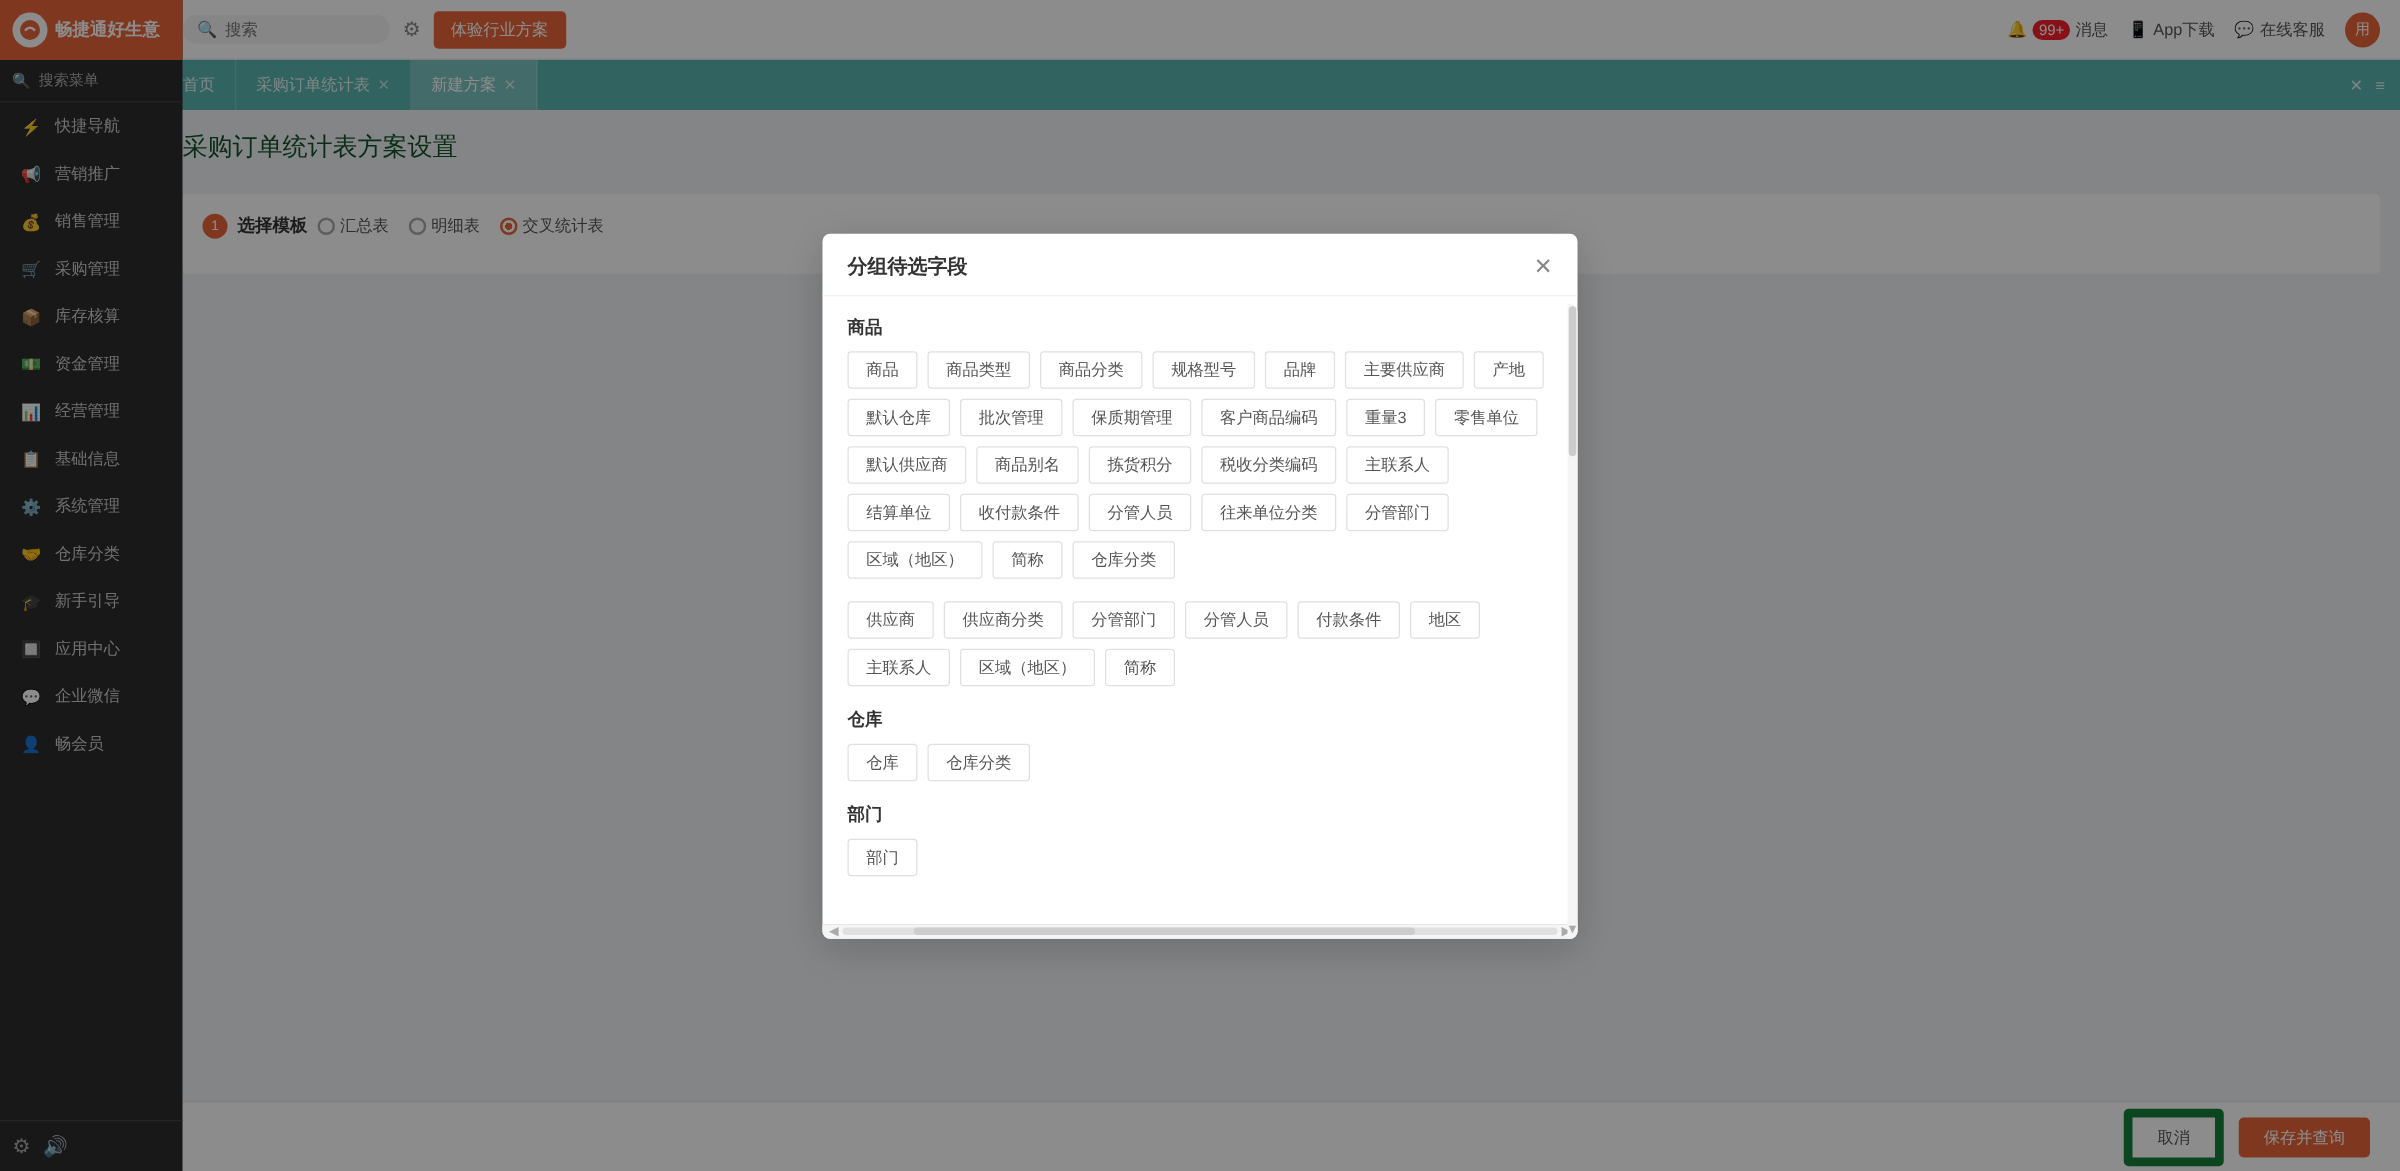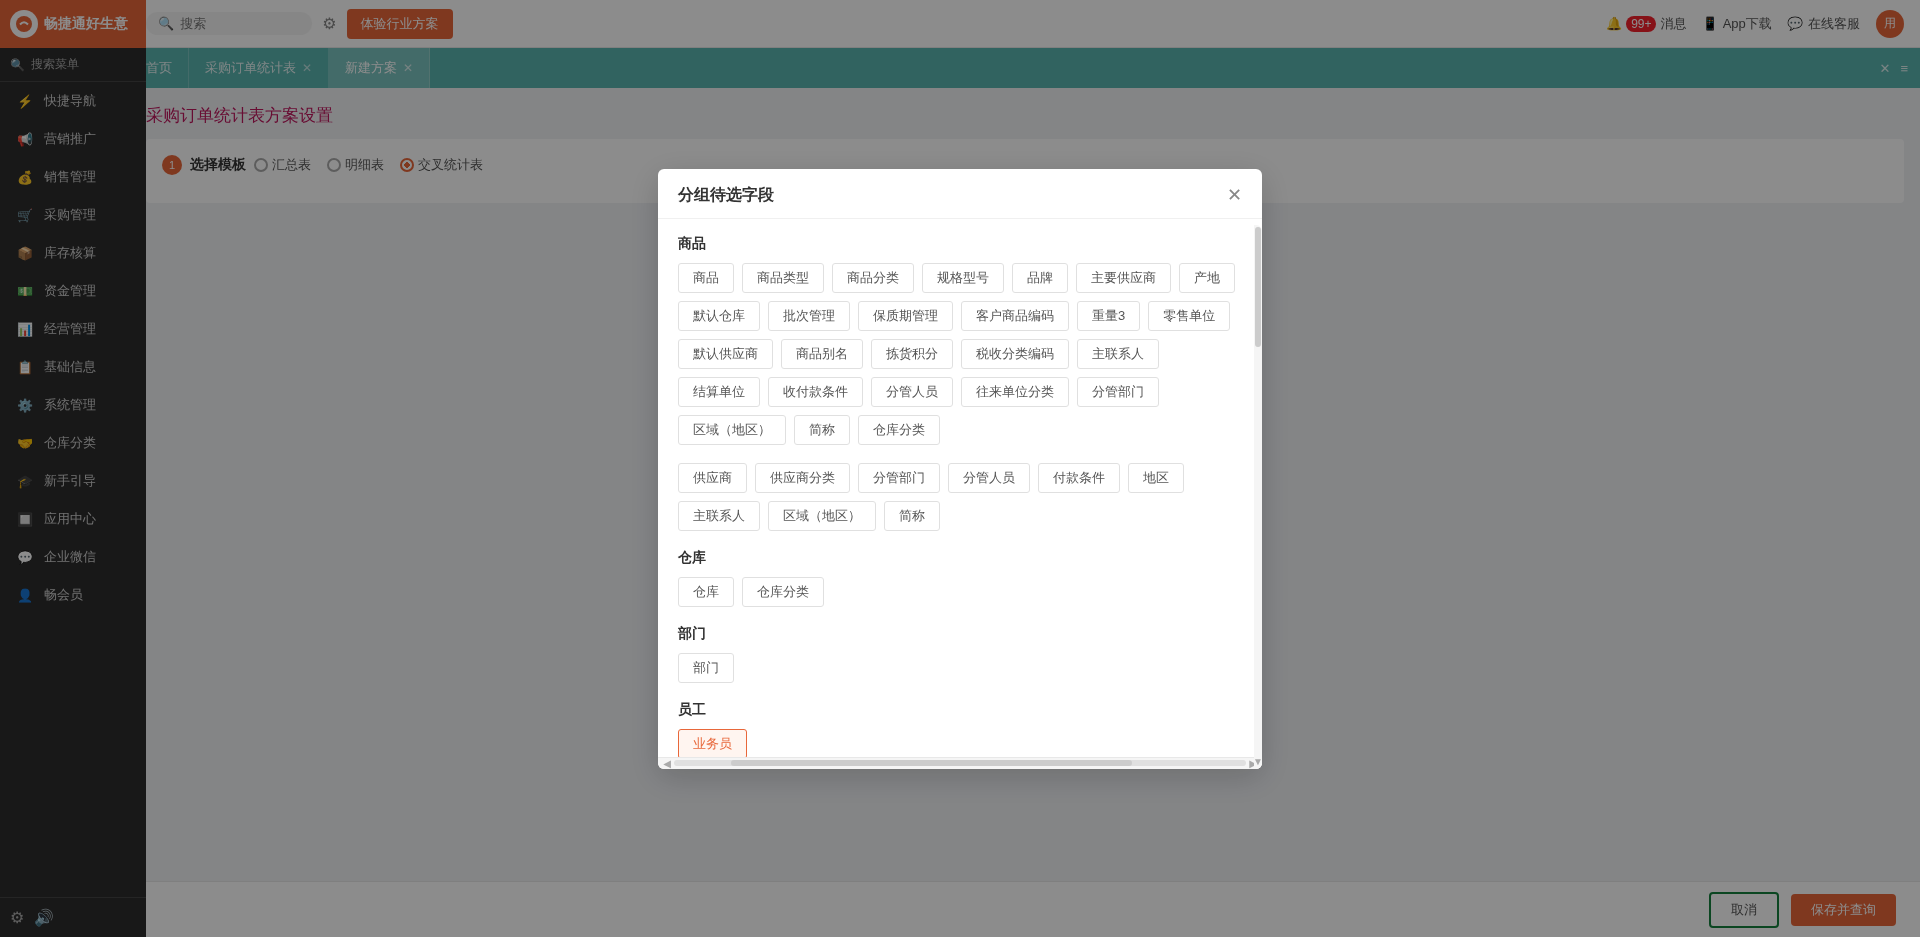--- a/index.html
+++ b/index.html
@@ -49,34 +49,34 @@
     }
     .navtab.active { background: rgba(255,255,255,0.2); color: white; }
     .navtab-close { font-size: 12px; opacity: 0.7; cursor: pointer; }
     .navtab-spacer { flex: 1; }
     .navtab-actions { display: flex; align-items: center; padding: 0 12px; gap: 10px; color: rgba(255,255,255,0.8); }
 
     
     .main-content {
       position: fixed; left: 130px; top: 88px; right: 0; bottom: 0; overflow: auto; background: #f0f2f5; padding: 16px;
     }
-    .page-title { font-size: 17px; color: #be185d; margin-bottom: 12px; }
+    .page-title { font-size: 20px; color: #14532d; margin-bottom: 24px; }
     .card { background: white; border-radius: 4px; padding: 16px; margin-bottom: 12px; }
     .step-section { display: flex; align-items: center; gap: 8px; margin-bottom: 12px; }
     .step-num { width: 20px; height: 20px; background: #e8673a; color: white; border-radius: 50%; display: flex; align-items: center; justify-content: center; font-size: 11px; flex-shrink: 0; }
     .step-label { font-size: 14px; color: #333; font-weight: bold; }
     .template-options { display: flex; gap: 16px; align-items: center; }
     .template-option { display: flex; align-items: center; gap: 4px; font-size: 13px; color: #555; }
     .radio-dot { width: 14px; height: 14px; border-radius: 50%; border: 2px solid #aaa; display: inline-block; }
     .radio-dot.active { border-color: #e8673a; background: radial-gradient(circle, #e8673a 40%, transparent 41%); }
     .bottom-bar {
       position: fixed; left: 130px; bottom: 0; right: 0; height: 56px; background: white; border-top: 1px solid #e8e8e8;
       display: flex; align-items: center; justify-content: flex-end; padding: 0 24px; gap: 12px; z-index: 8;
     }
-    .btn-cancel { padding: 7px 20px; border: 2px solid #15803d; border-radius: 4px; background: white; cursor: pointer; font-size: 13px; color: #555; }
+    .btn-cancel { padding: 7px 20px; border: 7px solid #15803d; border-radius: 4px; background: white; cursor: pointer; font-size: 13px; color: #555; }
     .btn-primary { padding: 7px 20px; border: none; border-radius: 4px; background: #e8673a; color: white; cursor: pointer; font-size: 13px; }
 
     
     .modal-overlay {
       position: fixed; inset: 0; background: rgba(0,0,0,0.45); z-index: 100; display: flex; align-items: center; justify-content: center;
     }
     .modal {
       background: white; border-radius: 6px; width: 604px; max-height: 600px; display: flex; flex-direction: column; position: relative;
       box-shadow: 0 8px 32px rgba(0,0,0,0.18);
     }
@@ -328,26 +328,20 @@
             <div class="field-tag">仓库</div>
             <div class="field-tag">仓库分类</div>
           </div>
         </div>
         <div class="field-section">
           <div class="field-section-title">部门</div>
           <div class="field-tags">
             <div class="field-tag">部门</div>
           </div>
         </div>
-        <div class="field-section">
-          <div class="field-section-title">员工</div>
-          <div class="field-tags">
-            <div class="field-tag selected">业务员</div>
-          </div>
-        </div>
       </div>
     <div class="modal-hscroll">
       <span class="modal-hscroll-arrow">◀</span>
       <div class="modal-hscroll-track">
         <div class="modal-hscroll-thumb"></div>
       </div>
       <span class="modal-hscroll-arrow">▶</span>
     </div>
 
     <div class="modal-scroll-track">

